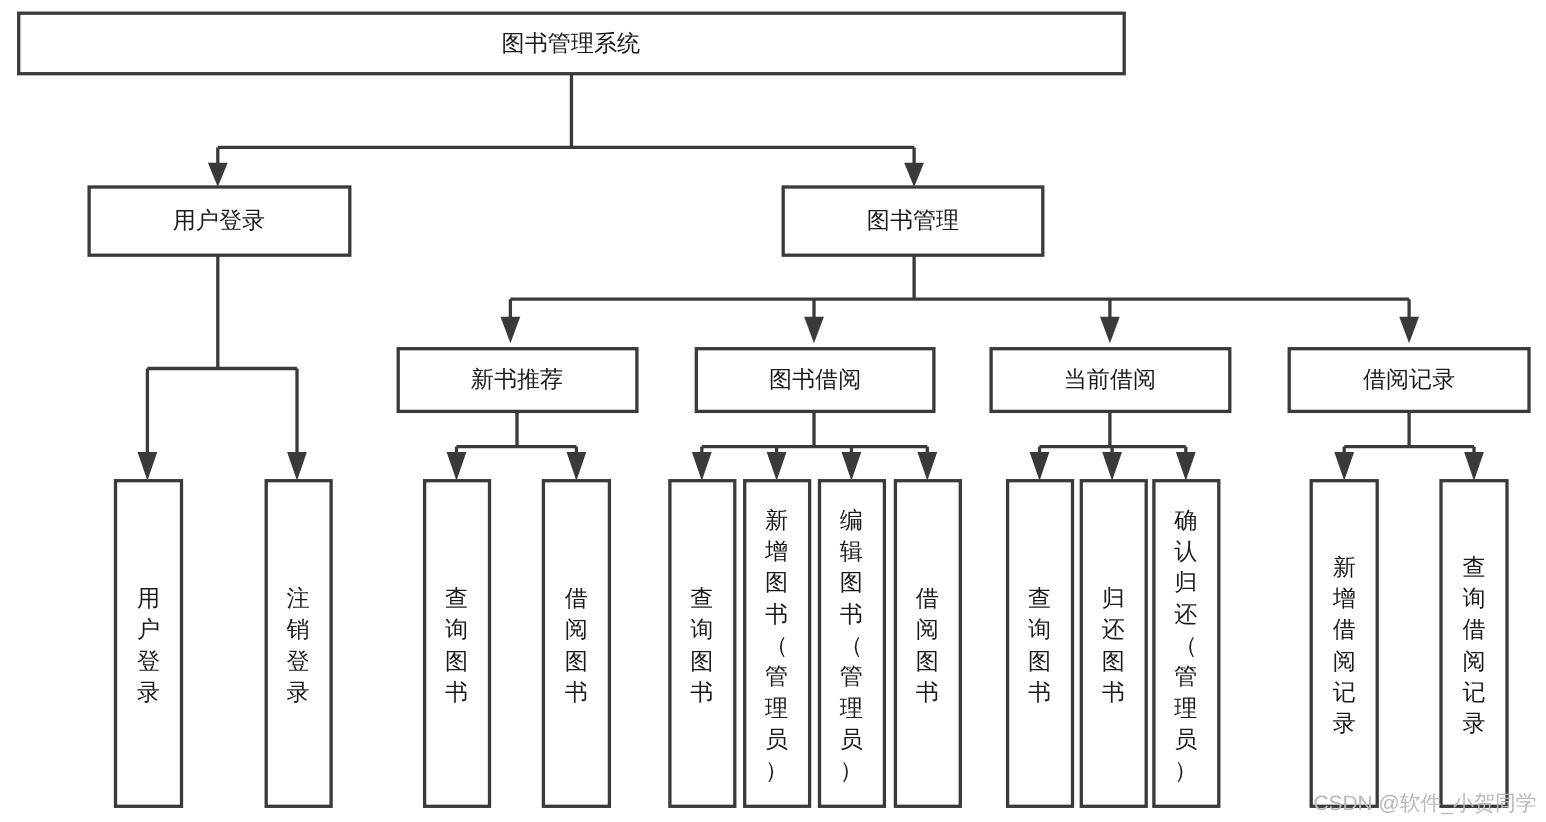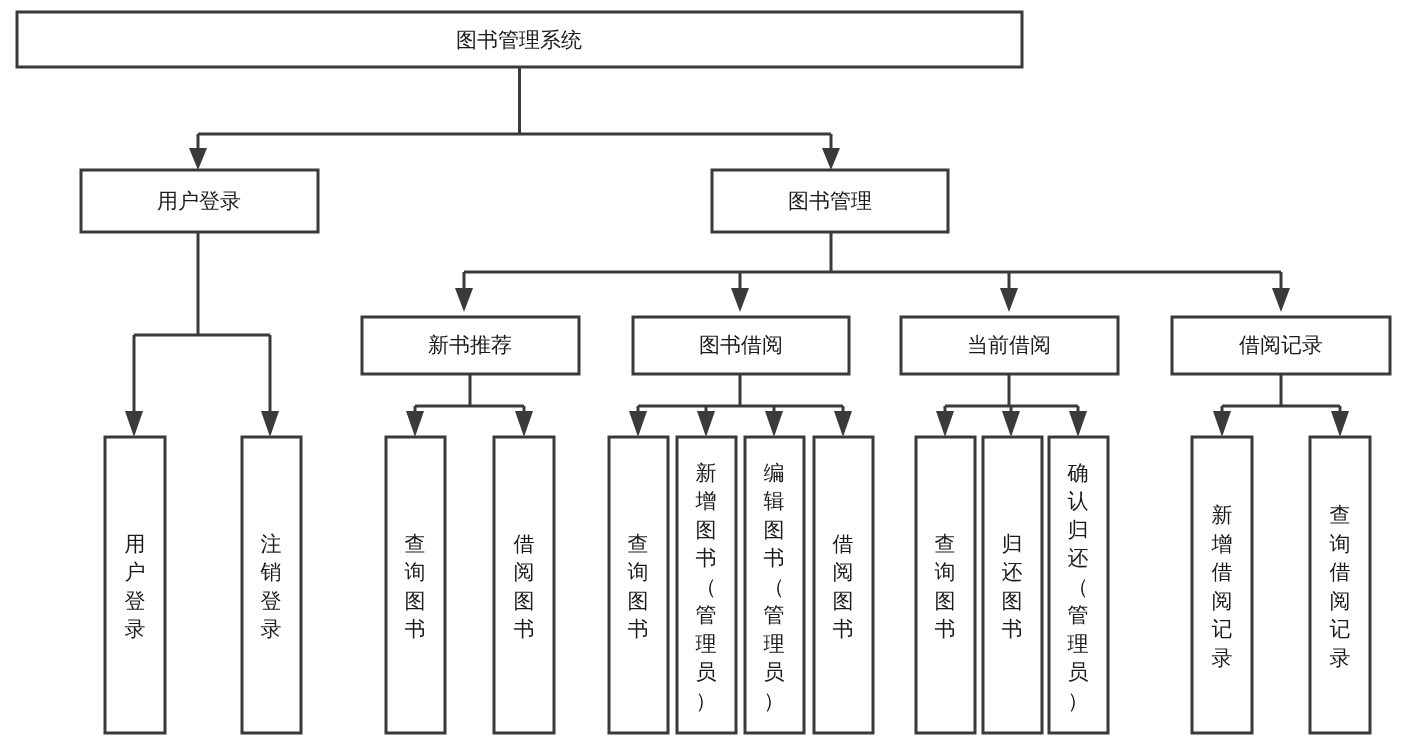--- a/index.html
+++ b/index.html
@@ -244,13 +244,14 @@
       <text class="node-label-v" x="1222"><tspan x="1222" y="522.30">新</tspan><tspan x="1222" y="550.80">增</tspan><tspan x="1222" y="579.30">借</tspan><tspan x="1222" y="607.80">阅</tspan><tspan x="1222" y="636.30">记</tspan><tspan x="1222" y="664.80">录</tspan></text>
     </g>
 
     <g>
       <rect class="node-box" x="1310" y="437" width="60" height="296"></rect>
       <text class="node-label-v" x="1340"><tspan x="1340" y="522.30">查</tspan><tspan x="1340" y="550.80">询</tspan><tspan x="1340" y="579.30">借</tspan><tspan x="1340" y="607.80">阅</tspan><tspan x="1340" y="636.30">记</tspan><tspan x="1340" y="664.80">录</tspan></text>
     </g>
 
   </svg>
 
+  <div class="watermark-text">CSDN @软件_小贺同学</div>
 </div>
 
 </body></html>

